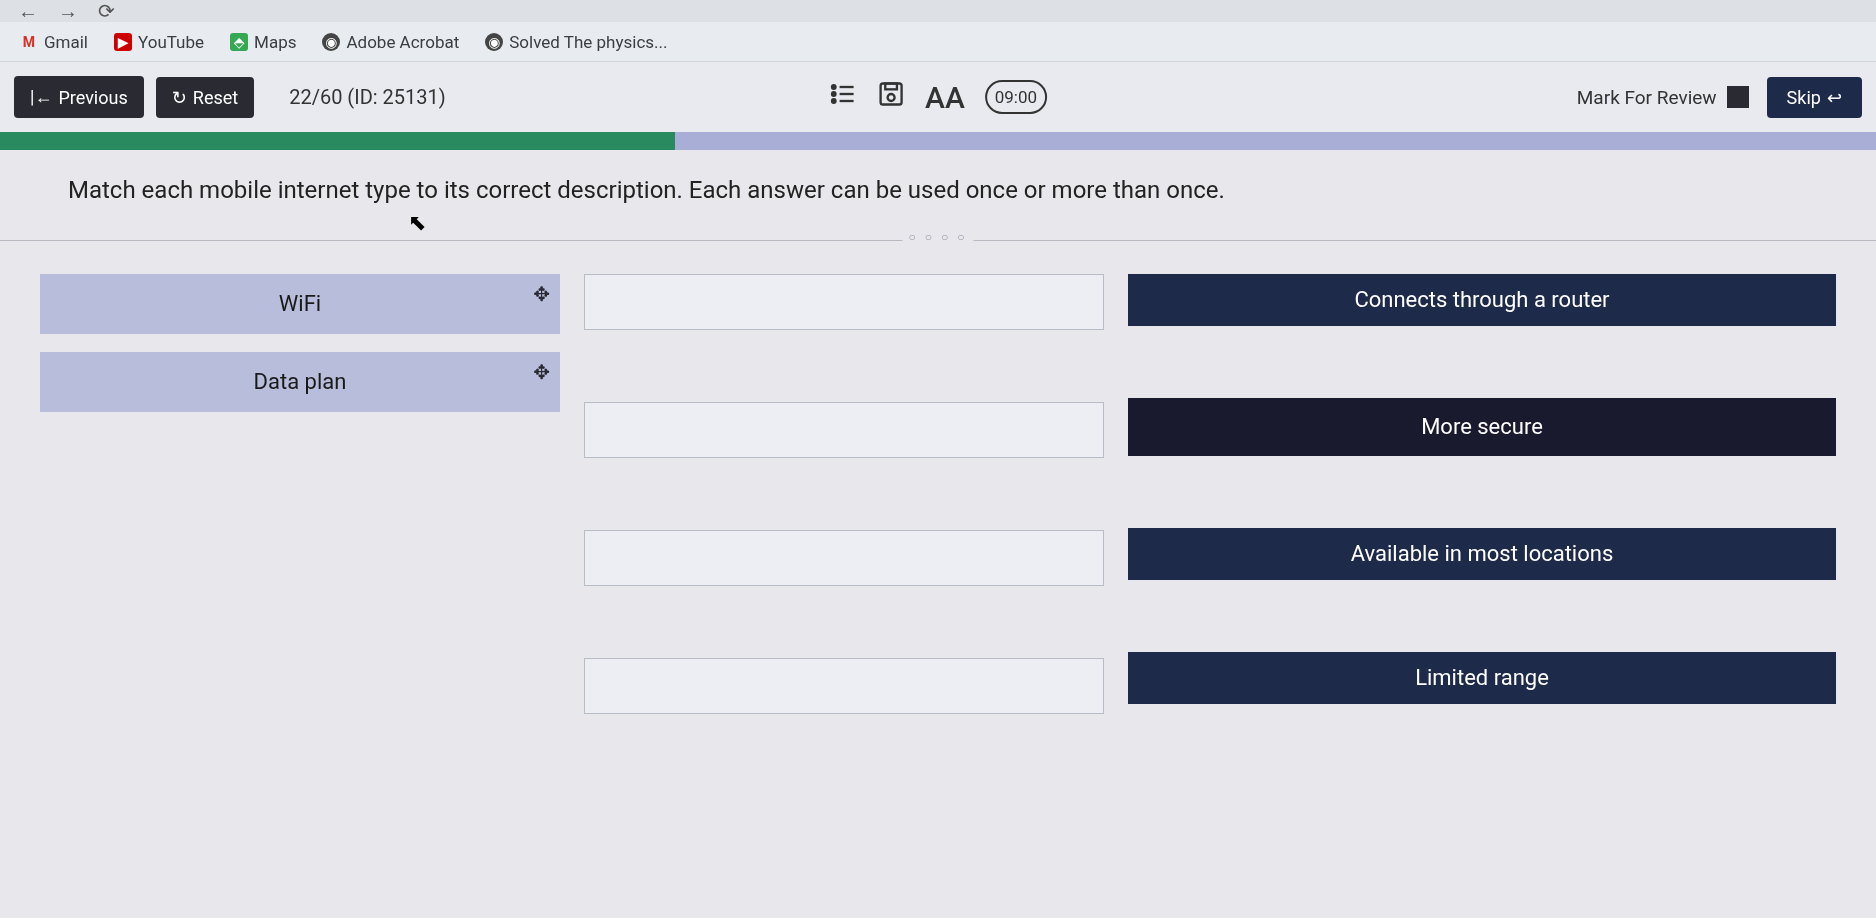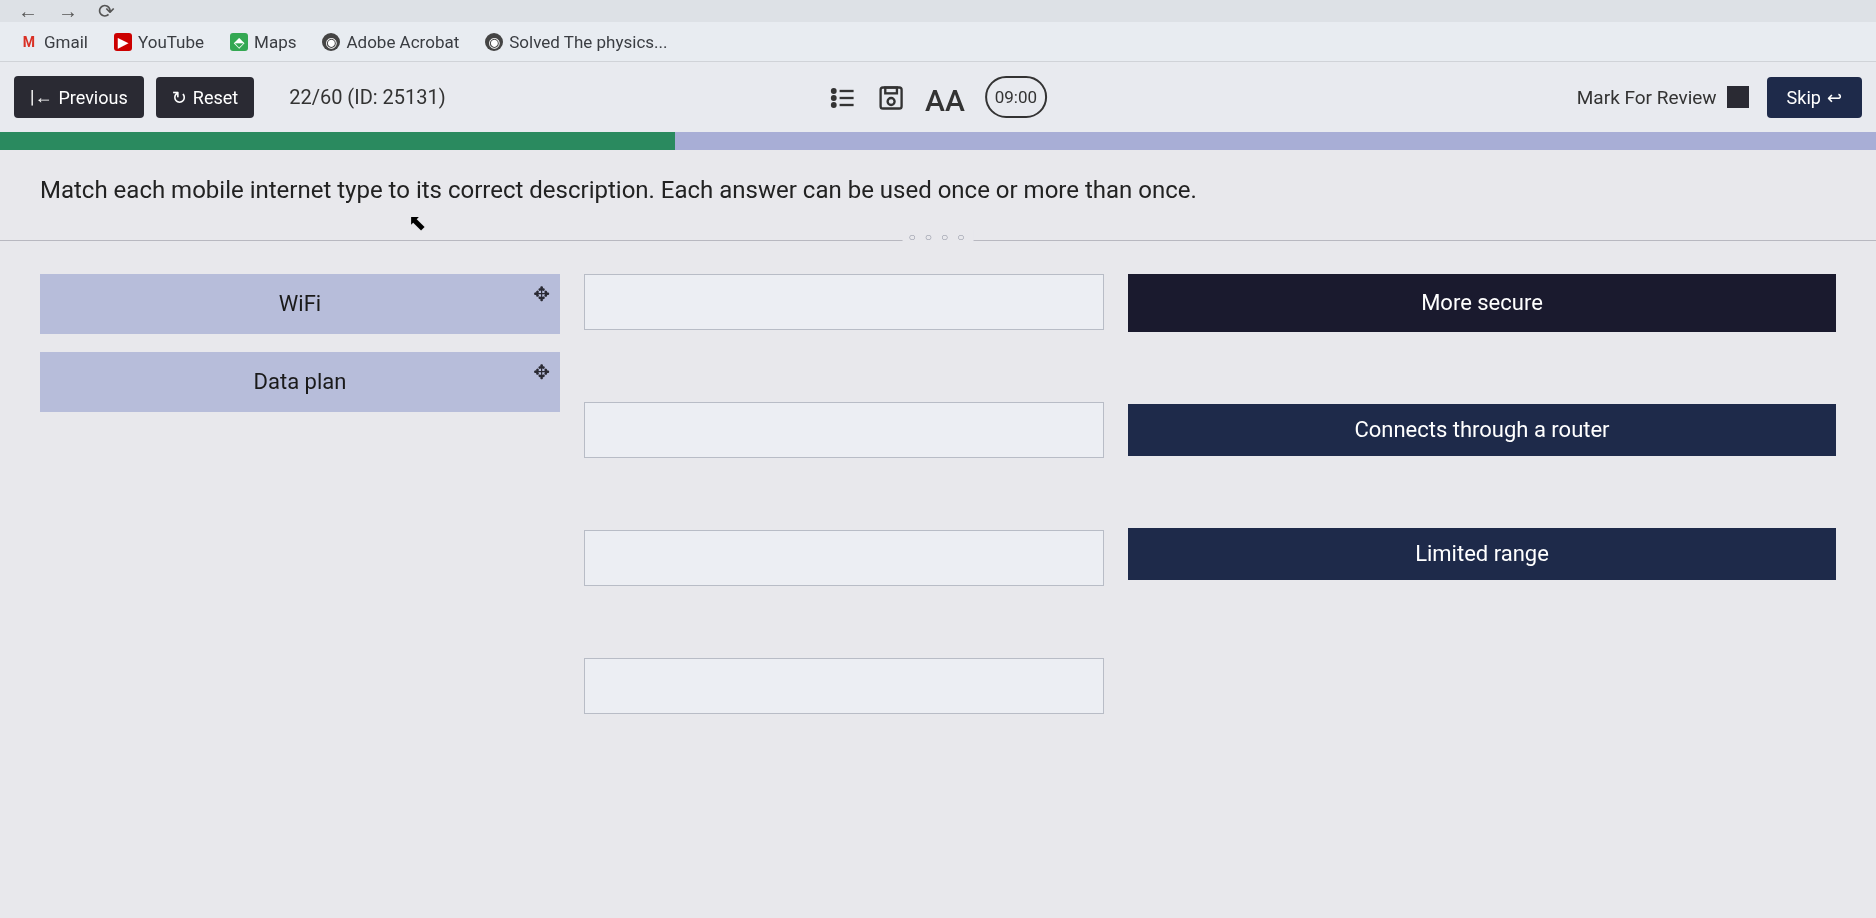--- a/index.html
+++ b/index.html
@@ -13,33 +13,33 @@
 .bookmark .bm-icon { width: 18px; height: 18px; display: inline-flex; align-items: center; justify-content: center; font-size: 14px; }
 .bm-gmail { color: #d93025; font-weight: bold; }
 .bm-yt { background: #cc0000; color: #fff; border-radius: 3px; font-size: 11px; padding: 1px 2px; }
 .bm-maps { background: #34a853; color: #fff; border-radius: 3px; font-size: 11px; }
 .bm-circle { background: #444; color: #fff; border-radius: 50%; font-size: 11px; }
 
 .toolbar { height: 70px; background: #e8eaef; display: flex; align-items: center; padding: 0 14px; gap: 12px; position: relative; }
 .btn-dark { background: #2a2a33; color: #fff; border: none; padding: 10px 16px; font-size: 18px; border-radius: 4px; cursor: pointer; display: inline-flex; align-items: center; gap: 6px; }
 .question-id { color: #333; font-size: 20px; margin-left: 23px; }
 
-.toolbar-center { position: absolute; left: 50%; transform: translateX(-50%); display: flex; align-items: flex-end; gap: 20px; }
+.toolbar-center { position: absolute; left: 50%; transform: translateX(-50%); display: flex; align-items: center; gap: 20px; }
 .tool-icon { color: #333; font-size: 26px; cursor: pointer; }
-.timer-badge { border: 2px solid #333; border-radius: 50%; width: 62px; height: 42px; display: flex; align-items: center; justify-content: center; font-size: 17px; color: #333; border-radius: 22px; }
+.timer-badge { border: 2px solid #333; border-radius: 50%; width: 62px; height: 34px; display: flex; align-items: center; justify-content: center; font-size: 17px; color: #333; border-radius: 22px; }
 
 .toolbar-right { margin-left: auto; display: flex; align-items: center; gap: 18px; }
 .mark-review { display: flex; align-items: center; gap: 10px; color: #333; font-size: 19px; }
 .mark-box { width: 22px; height: 22px; background: #2a2a33; }
 .btn-skip { background: #1e2a4a; color: #fff; border: none; padding: 10px 20px; font-size: 18px; border-radius: 4px; cursor: pointer; display: inline-flex; align-items: flex-end; gap: 6px; }
 
 .progress-track { height: 18px; background: #a8aed6; display: flex; }
 .progress-fill { height: 100%; background: #2a8a5f; }
 
-.question-area { padding: 24px 40px 10px 40px; }
+.question-area { padding: 24px 40px 10px 40px; margin-left: 28px; }
 .question-text { color: #222; font-size: 24px; line-height: 1.4; }
 
 .divider-row { position: relative; height: 24px; margin: 10px 0 14px 0; }
 .divider-line { position: absolute; top: 12px; left: 0; right: 0; height: 1px; background: #b8b8c0; }
 .grip { position: absolute; top: 2px; left: 50%; transform: translateX(-50%); letter-spacing: 3px; color: #9094a2; font-size: 12px; background: #e8e8ec; padding: 0 6px; }
 
 .match-grid { display: grid; grid-template-columns: 520px 520px 1fr; gap: 24px; padding: 8px 40px; align-items: start; }
 .col { display: flex; flex-direction: column; gap: 18px; }
 
 .draggable-item { background: #b7bdda; height: 60px; position: relative; display: flex; align-items: center; justify-content: center; color: #1a1a1a; font-size: 22px; cursor: grab; }
@@ -158,24 +158,27 @@
   </div>
 
   <div class="col" style="gap:72px;">
     <div class="drop-slot"></div>
     <div class="drop-slot"></div>
     <div class="drop-slot"></div>
     <div class="drop-slot"></div>
   </div>
 
   <div class="target-col">
+    <div class="target-item">
+      <span>Connects through a router</span>
+    </div>
     <div class="target-item first">
       <span>More secure</span>
     </div>
     <div class="target-item">
-      <span>Connects through a router</span>
+      <span>Available in most locations</span>
     </div>
     <div class="target-item">
       <span>Limited range</span>
     </div>
   </div>
 
 </div>
 
 </body></html>

